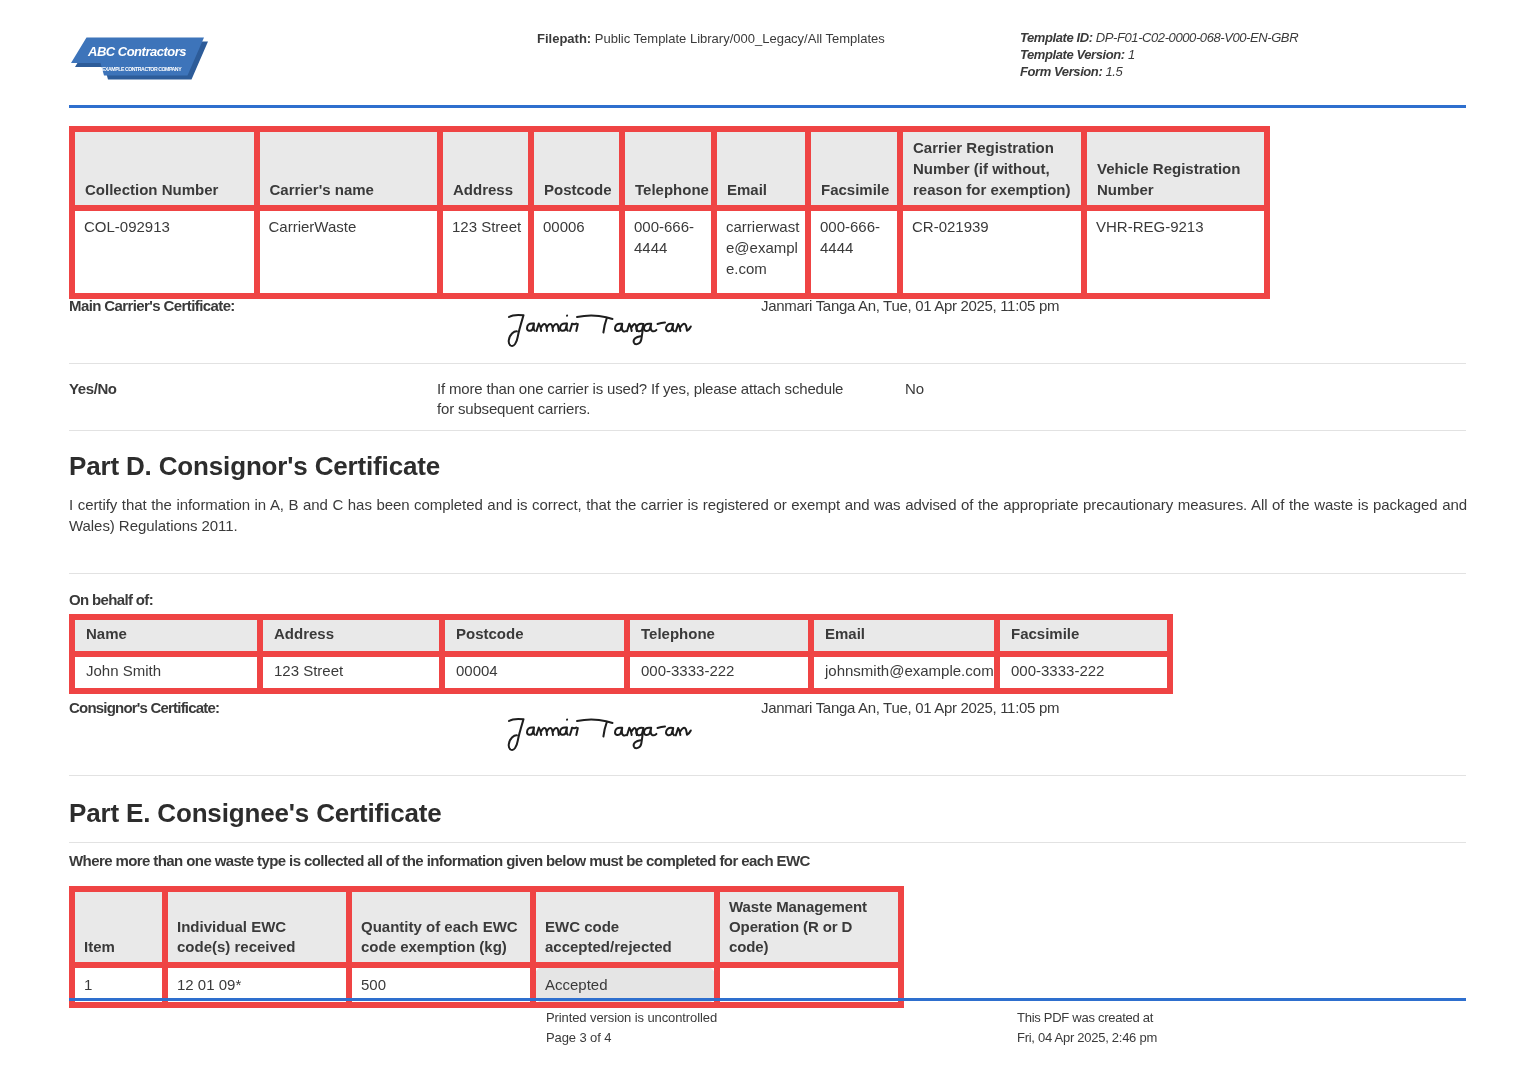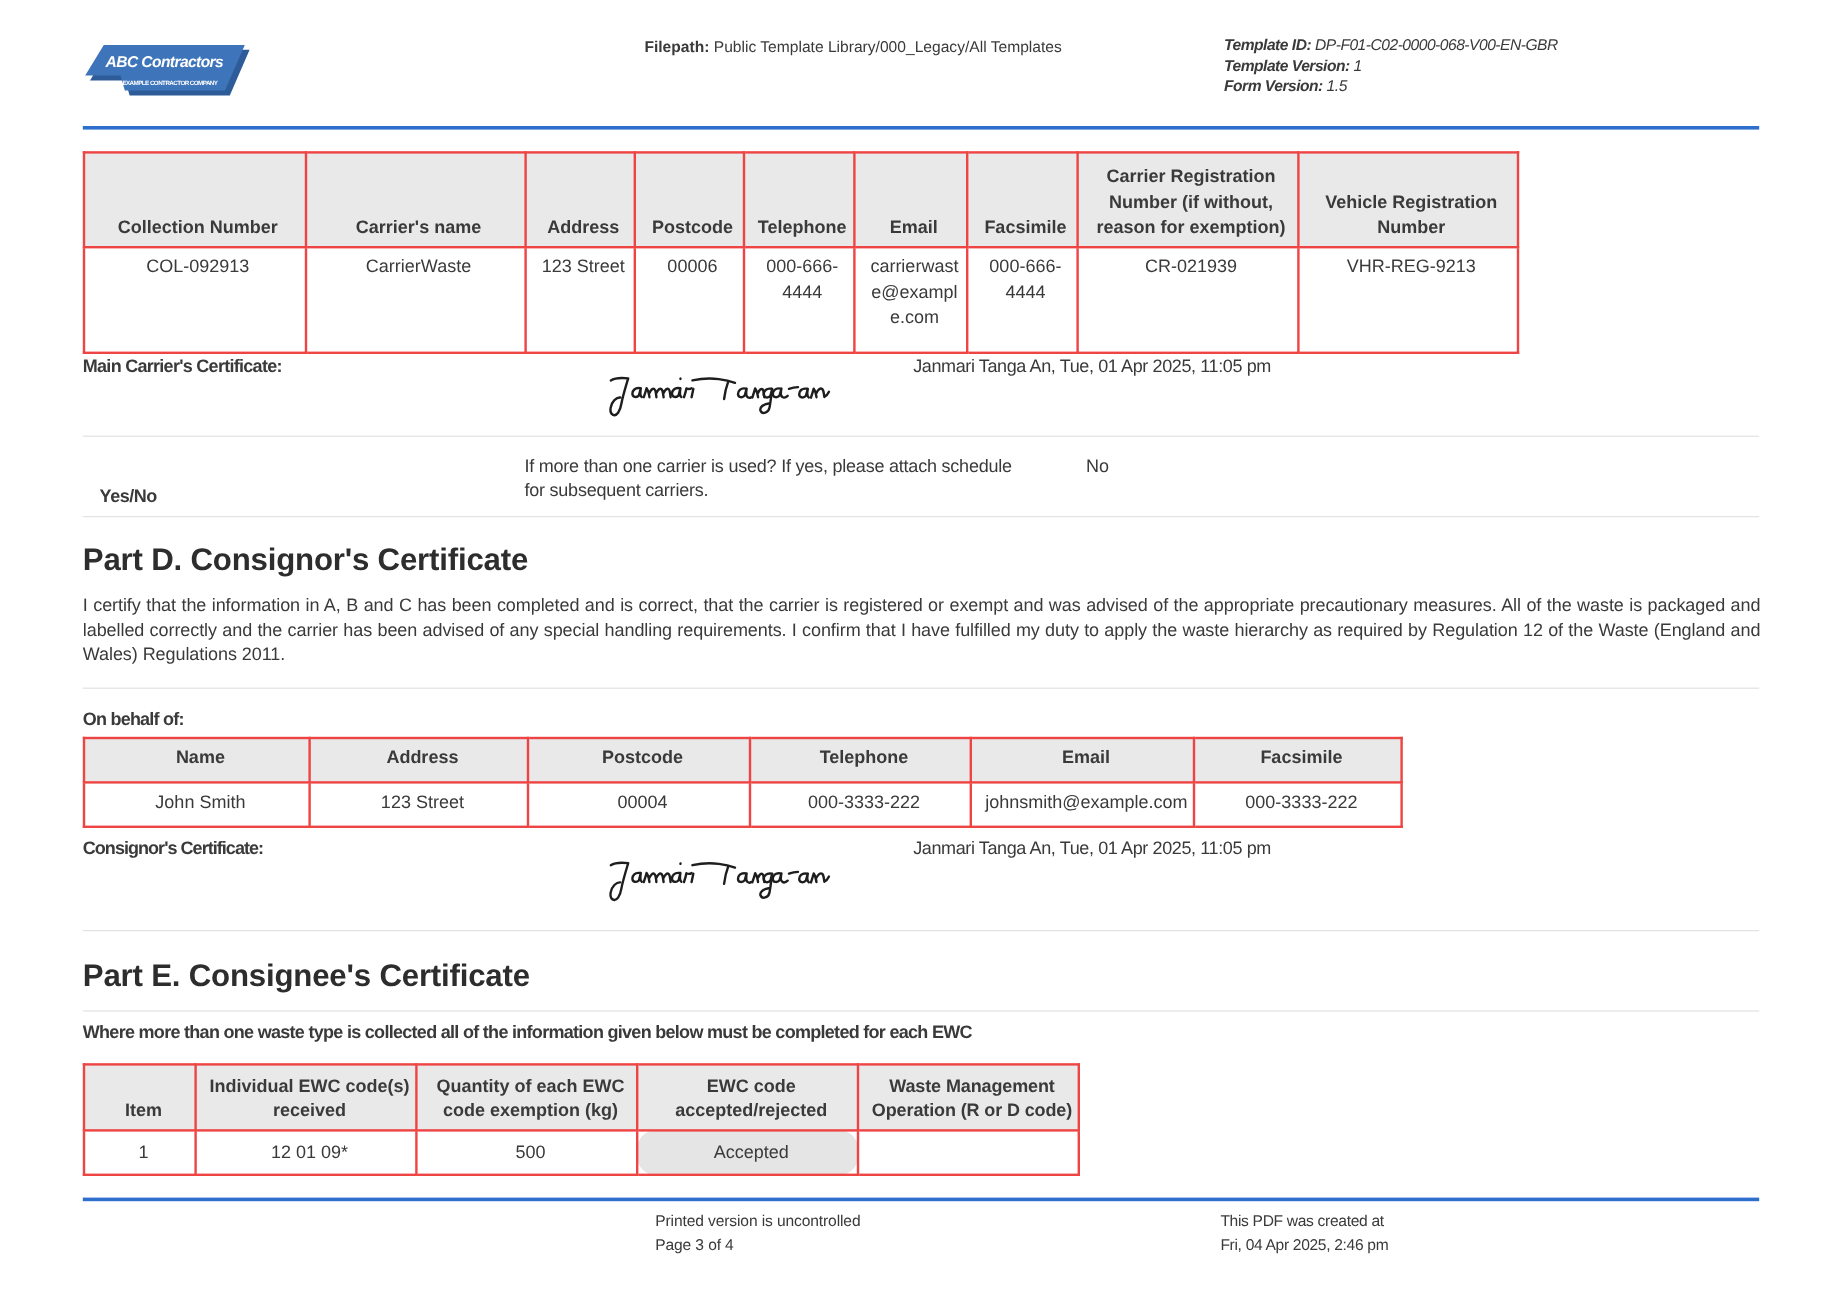--- a/index.html
+++ b/index.html
@@ -4,21 +4,21 @@
 <style>
 * { margin:0; padding:0; box-sizing:border-box; }
 html,body { width:1536px; height:1085px; background:#ffffff; }
 body { position:relative; font-family:"Liberation Sans", sans-serif; color:#3a3a3a; }
 .abs { position:absolute; }
 .b { font-weight:bold; }
 .t15 { font-size:15px; line-height:20px; }
 .rule { position:absolute; height:1px; background:#e2e2e2; left:69px; width:1397px; }
 .blue { position:absolute; height:3px; background:#2e6fce; left:69px; width:1397px; }
 table { border-collapse:collapse; table-layout:fixed; font-size:15px; color:#3a3a3a; }
-td,th { border:2px solid #ef4444; text-align:center; font-weight:normal; }
+td,th { border:6px solid #ef4444; text-align:left; font-weight:normal; }
 th { background:#e9e9e9; font-weight:bold; }
 .tbl1 th { vertical-align:bottom; padding:5px 5px 5px 10px; line-height:21px; }
 .tbl1 td { vertical-align:top; padding:5px 4px 5px 9px; line-height:21px; overflow-wrap:break-word; }
 .tbl2 th, .tbl2 td { vertical-align:middle; padding:4px 5px 7px 11px; line-height:20px; }
 .tbl3 th { vertical-align:bottom; padding:5px 3px 5px 9px; line-height:20px; }
 .tbl3 td { vertical-align:middle; padding:7px 3px 7px 9px; line-height:20px; }
 .sig path { fill:none; stroke:#1e1e1e; stroke-width:2; stroke-linecap:round; stroke-linejoin:round; }
 h1 { font-size:26px; line-height:26px; color:#2d2d2d; letter-spacing:-0.16px; font-weight:bold; }
 </style>
 </head>
@@ -93,31 +93,30 @@
   <path d="M 124,26.2 C 125,23.2 125.8,20.5 126.3,18.7 C 127.8,20.7 128.3,23.2 128.7,26 M 128.7,22.5 C 129.7,20 131.2,18.4 132.4,19.4 C 133.5,20.3 133.5,23 133.9,26"></path>
   <path d="M 140,19 C 135.5,18.2 133.4,21 133.4,23.6 C 133.4,26.4 137,27.2 139,24.8 L 140.5,19 C 139.8,23.8 139.2,29.5 138.3,34.5 C 137.5,39 132.2,40.8 130.8,37.3 C 129.7,34.3 133.4,31.8 137.4,31.2"></path>
   <path d="M 147.5,18.8 C 143,18 141,20.8 141,23.4 C 141,26.2 144.6,27 146.6,24.6 L 148.2,18.8 C 147.5,21.8 147.2,24.6 149,25.9 C 150.4,26.8 152.2,26 153.4,24.9"></path>
   <path d="M 154.5,19 C 157,18.2 160,17.7 162,17.6"></path>
   <path d="M 169.5,19 C 165,18.2 163,21 163,23.6 C 163,26.4 166.6,27.2 168.6,24.8 L 170.2,19 C 169.6,22 169.2,25 171,26.2"></path>
   <path d="M 172.8,26.4 C 173.8,23.4 174.6,20.7 175.1,18.9 C 176.6,20.9 177,23 177.4,26 M 177.4,22.4 C 178.6,19.9 180.6,18.1 182.1,19.1 C 183.6,20.2 183.4,23 184,25.8 C 185.4,25.2 186.8,23.6 187.8,21.5"></path>
 </svg>
 
 <div class="rule" style="top:363px;"></div>
 
-<div class="abs t15 b" style="left:83px; top:379px; letter-spacing:-0.4px;margin-top:25px;">Yes/No</div>
+<div class="abs t15 b" style="left:69px; top:379px; letter-spacing:-0.4px;">Yes/No</div>
 <div class="abs t15" style="left:437px; top:379px; width:420px; letter-spacing:-0.18px;">If more than one carrier is used? If yes, please attach schedule for subsequent carriers.</div>
 <div class="abs t15" style="left:905px; top:379px;">No</div>
 
 <div class="rule" style="top:430px;"></div>
 
 <h1 class="abs" style="left:69px; top:453px;">Part D. Consignor's Certificate</h1>
 
 <div class="abs t15" style="left:69px; top:495px; width:1398px; line-height:20.6px; letter-spacing:-0.06px;">
   <div style="text-align:justify; text-align-last:justify;">I certify that the information in A, B and C has been completed and is correct, that the carrier is registered or exempt and was advised of the appropriate precautionary measures. All of the waste is packaged and</div>
-  <div style="text-align:justify; text-align-last:justify;">labelled correctly and the carrier has been advised of any special handling requirements. I confirm that I have fulfilled my duty to apply the waste hierarchy as required by Regulation 12 of the Waste (England and</div>
   <div>Wales) Regulations 2011.</div>
 </div>
 
 <div class="rule" style="top:573px;"></div>
 
 <div class="abs t15 b" style="left:69px; top:590px; letter-spacing:-0.65px;text-align:center;">On behalf of:</div>
 
 <table class="tbl2 abs" style="left:69px; top:614px; width:1098px;">
   <colgroup>
     <col style="width:188px">

